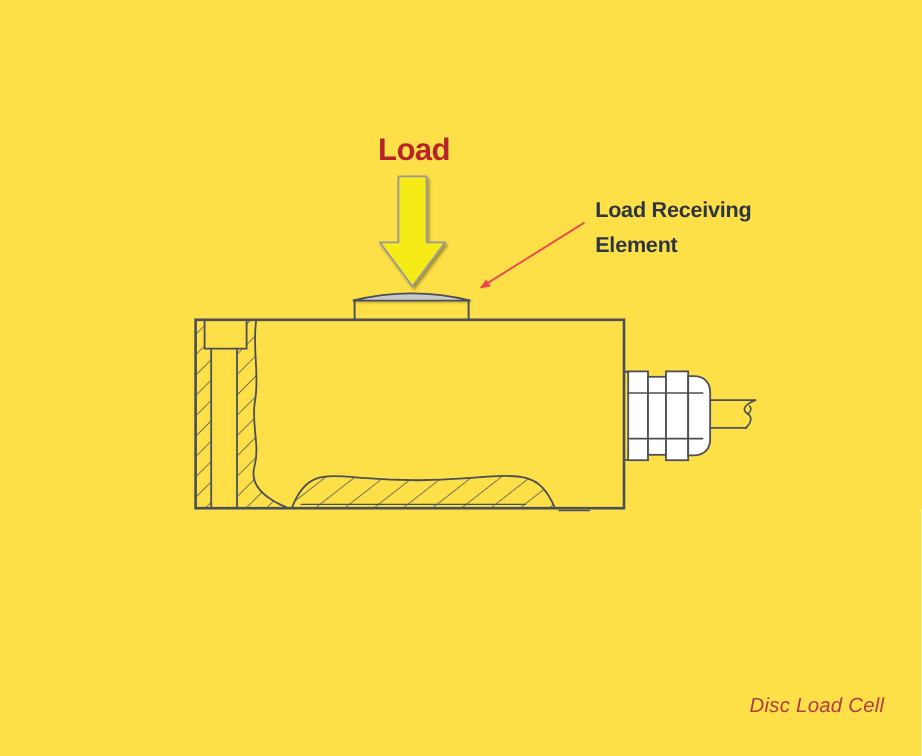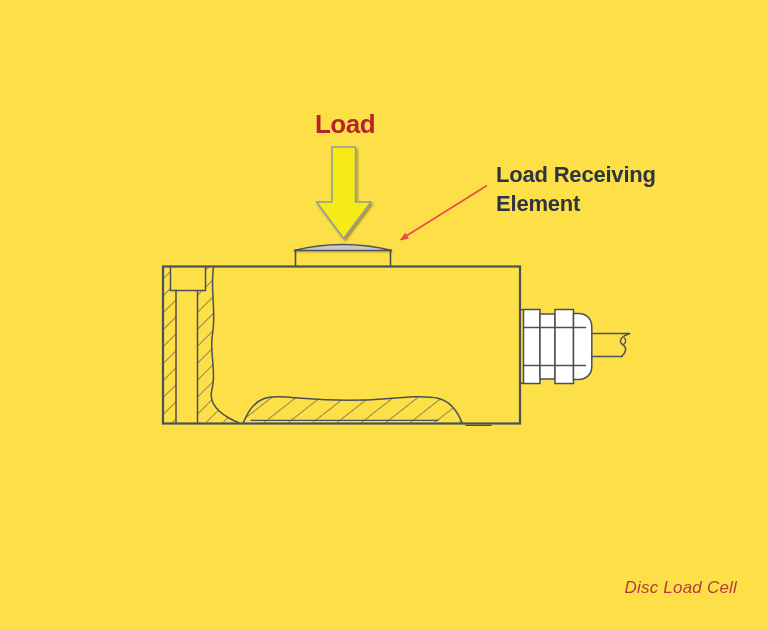--- a/index.html
+++ b/index.html
@@ -18,21 +18,21 @@
     text-align: center;
     font-weight: bold;
     font-size: 26px; line-height: 27px;
     letter-spacing: -0.5px;
     color: #b5242c;
   }
   .lre-label {
     position: absolute;
     left: 496px; top: 161px; width: 182px;
     font-weight: bold;
-    font-size: 22px; line-height: 28.5px;
+    font-size: 18px; line-height: 28.5px;
     letter-spacing: -0.2px;
     color: #2e3542;
   }
   .caption {
     position: absolute;
     left: 585px; top: 576px; width: 152px;
     text-align: right;
     font-style: italic;
     font-size: 17px; line-height: 24px;
     letter-spacing: 0.2px;

